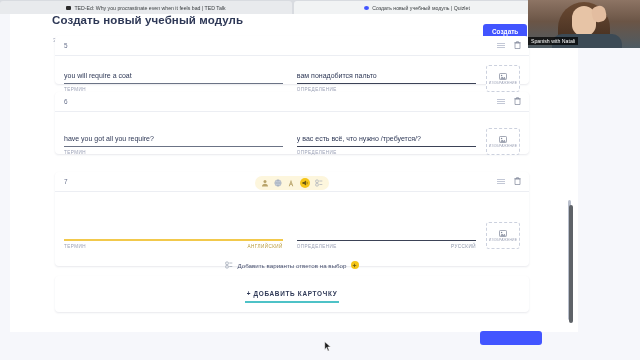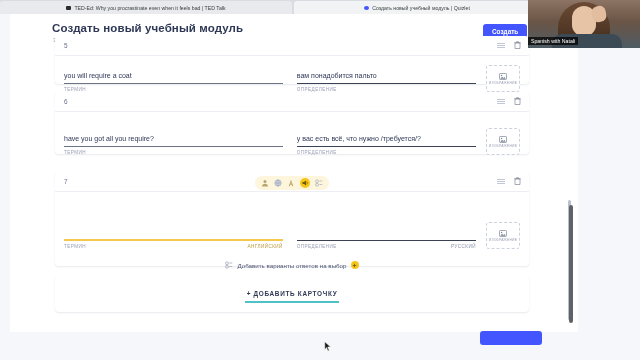--- a/index.html
+++ b/index.html
@@ -51,21 +51,21 @@
     background: #ffffff;
   }
 
   
   .header {
     position: absolute; left: 10px; top: 14px;
     width: 568px; height: 34px;
     background: #ffffff;
   }
   .page-title {
-    position: absolute; left: 42px; top: 8px;
+    position: absolute; left: 42px; top: 0;
     font-size: 11.5px; font-weight: bold; color: #2e3856;
     letter-spacing: .1px;
   }
   .page-subtitle {
     position: absolute; left: 43px; top: 23px;
     font-size: 5.8px; color: #9aa0b5;
   }
   .create-btn {
     position: absolute; left: 483px; top: 24px;
     padding: 4px 9px;

